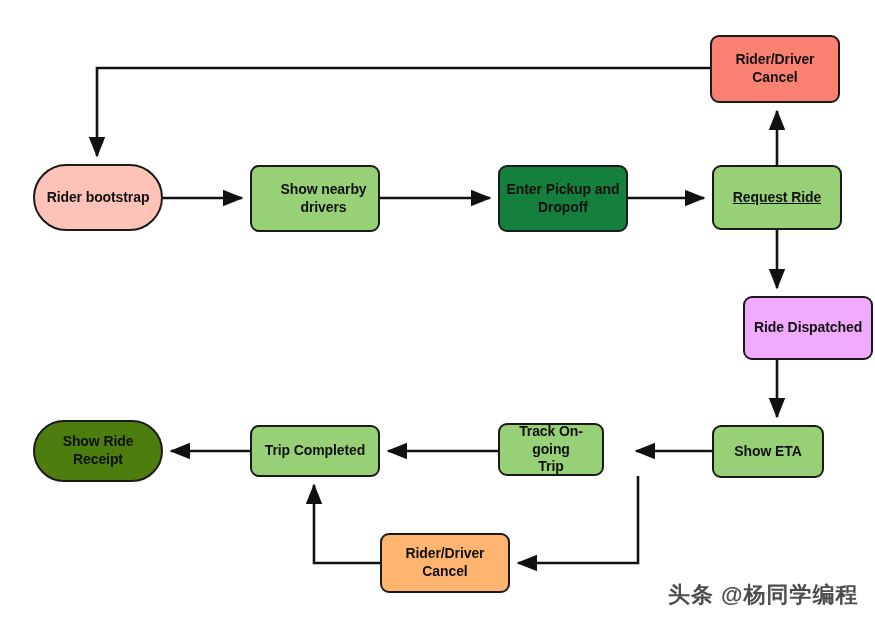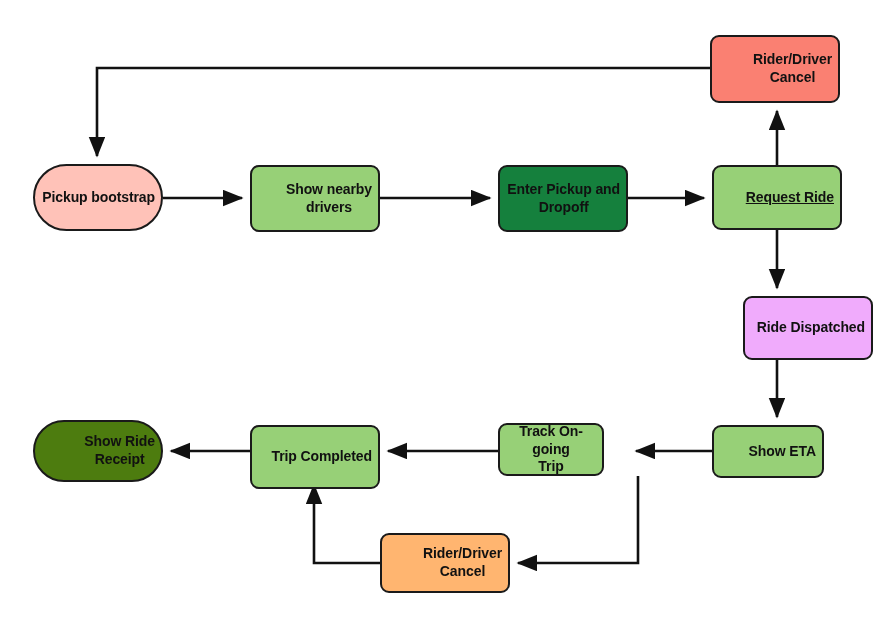--- a/index.html
+++ b/index.html
@@ -24,21 +24,21 @@
     width: 875px;
     height: 629px;
     pointer-events: none;
   }
   .node {
     position: absolute;
     box-sizing: border-box;
     border: 2px solid #404040;
     display: flex;
     align-items: center;
-    justify-content: flex-end;
+    justify-content: center;
     text-align: center;
     font-weight: bold;
     font-size: 14px;
     line-height: 1.28;
     color: #111111;
     letter-spacing: -0.1px;
     padding: 2px 6px;
     z-index: 2;
   }
   .node .label {
@@ -80,21 +80,21 @@
         <path d="M712,451 L636,451" marker-end="url(#arrow)" stroke="#111111"></path>
         <path d="M498,451 L388,451" marker-end="url(#arrow)" stroke="#111111"></path>
         <path d="M250,451 L171,451" marker-end="url(#arrow)" stroke="#111111"></path>
         <path d="M638,476 L638,563 L518,563" marker-end="url(#arrow)" stroke="#111111"></path>
         <path d="M380,563 L314,563 L314,485" marker-end="url(#arrow)" stroke="#111111"></path>
       </g>
   </svg>
 
   <div id="node-layer">
       <div class="node shape-pill" style="left: 33px; top: 164px; width: 130px; height: 67px; background: rgb(255, 194, 184); border-color: rgb(26, 26, 26);">
-        <span class="label">Pickup bootstrap</span>
+        <span class="label">Rider bootstrap</span>
       </div>
       <div class="node shape-rect" style="left: 250px; top: 165px; width: 130px; height: 67px; background: rgb(151, 208, 119); border-color: rgb(26, 26, 26); padding-left: 23px;">
         <span class="label">Show nearby
 drivers</span>
       </div>
       <div class="node shape-rect" style="left: 498px; top: 165px; width: 130px; height: 67px; background: #15803d; border-color: rgb(26, 26, 26);">
         <span class="label">Enter Pickup and
 Dropoff</span>
       </div>
       <div class="node shape-rect" style="left: 712px; top: 165px; width: 130px; height: 65px; background: rgb(151, 208, 119); border-color: rgb(26, 26, 26); text-decoration: underline;">
@@ -107,27 +107,28 @@
       <div class="node shape-rect" style="left: 743px; top: 296px; width: 130px; height: 64px; background: #f0abfc; border-color: rgb(26, 26, 26);">
         <span class="label">Ride Dispatched</span>
       </div>
       <div class="node shape-rect" style="left: 712px; top: 425px; width: 112px; height: 53px; background: rgb(151, 208, 119); border-color: rgb(26, 26, 26);">
         <span class="label">Show ETA</span>
       </div>
       <div class="node shape-rect" style="left: 498px; top: 423px; width: 106px; height: 53px; background: rgb(151, 208, 119); border-color: rgb(26, 26, 26);">
         <span class="label">Track On-going
 Trip</span>
       </div>
-      <div class="node shape-rect" style="left: 250px; top: 425px; width: 130px; height: 64px; background: rgb(151, 208, 119); border-color: rgb(26, 26, 26);">
+      <div class="node shape-rect" style="left: 250px; top: 425px; width: 130px; height: 52px; background: rgb(151, 208, 119); border-color: rgb(26, 26, 26);">
         <span class="label">Trip Completed</span>
       </div>
       <div class="node shape-pill" style="left: 33px; top: 420px; width: 130px; height: 62px; background: #4d7c0f; border-color: rgb(26, 26, 26);">
         <span class="label">Show Ride
 Receipt</span>
       </div>
       <div class="node shape-rect" style="left: 380px; top: 533px; width: 130px; height: 60px; background: rgb(255, 181, 112); border-color: rgb(26, 26, 26);">
         <span class="label">Rider/Driver
 Cancel</span>
       </div>
     </div>
 
+  <div class="watermark" style="left: 668px; top: 580px;">头条 @杨同学编程</div>
 
 </div>
 
 </body></html>

